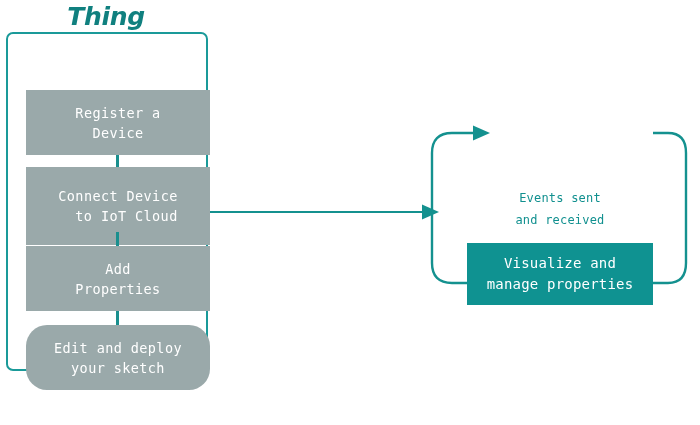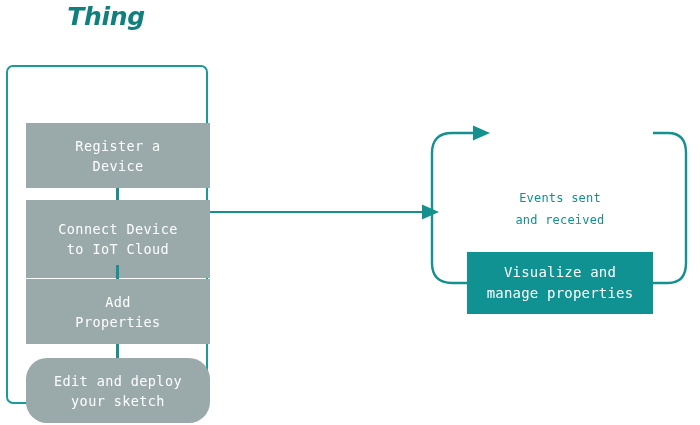--- a/index.html
+++ b/index.html
@@ -34,40 +34,39 @@
   #thing-container {
     position: absolute;
     left: 6px;
     top: 32px;
     width: 202px;
     height: 339px;
     box-sizing: border-box;
     border: 2px solid #1a9a99;
     border-radius: 7px;
     background: #ffffff;
-    margin-top: 33px;
   }
 
   .step-box {
     position: absolute;
     left: 18px;
     width: 184px;
     background: #9aa9aa;
     color: #ffffff;
     font-family: "DejaVu Sans Mono", monospace;
     font-size: 13.5px;
     line-height: 20px;
     letter-spacing: 0.4px;
     text-align: center;
     display: flex;
     align-items: center;
     justify-content: center;
   }
   #step-1 { top: 56px;  height: 65px; }
-  #step-2 { top: 133px; height: 78px; }
+  #step-2 { top: 133px; height: 78px; text-align: right; }
   #step-3 { top: 212px; height: 65px; }
   #step-4 { top: 291px; height: 65px; border-radius: 21px; }
 
   .step-connector {
     position: absolute;
     left: 108px;
     width: 3px;
     background: #1a8f8e;
   }
   #connector-1 { top: 121px; height: 12px; }
@@ -100,21 +99,21 @@
     font-family: "DejaVu Sans Mono", monospace;
     font-size: 14px;
     line-height: 21px;
     letter-spacing: 0.2px;
     text-align: center;
     display: flex;
     align-items: center;
     justify-content: center;
   }
   #cycle-box-top    { top: 7px;   height: 62px; }
-  #cycle-box-bottom { top: 157px; height: 62px; }
+  #cycle-box-bottom { top: 148px; height: 62px; }
 
   #cycle-middle-label {
     position: absolute;
     left: 39px;
     top: 80px;
     width: 186px;
     height: 68px;
     color: #11908f;
     font-family: "DejaVu Sans Mono", monospace;
     font-size: 12px;

